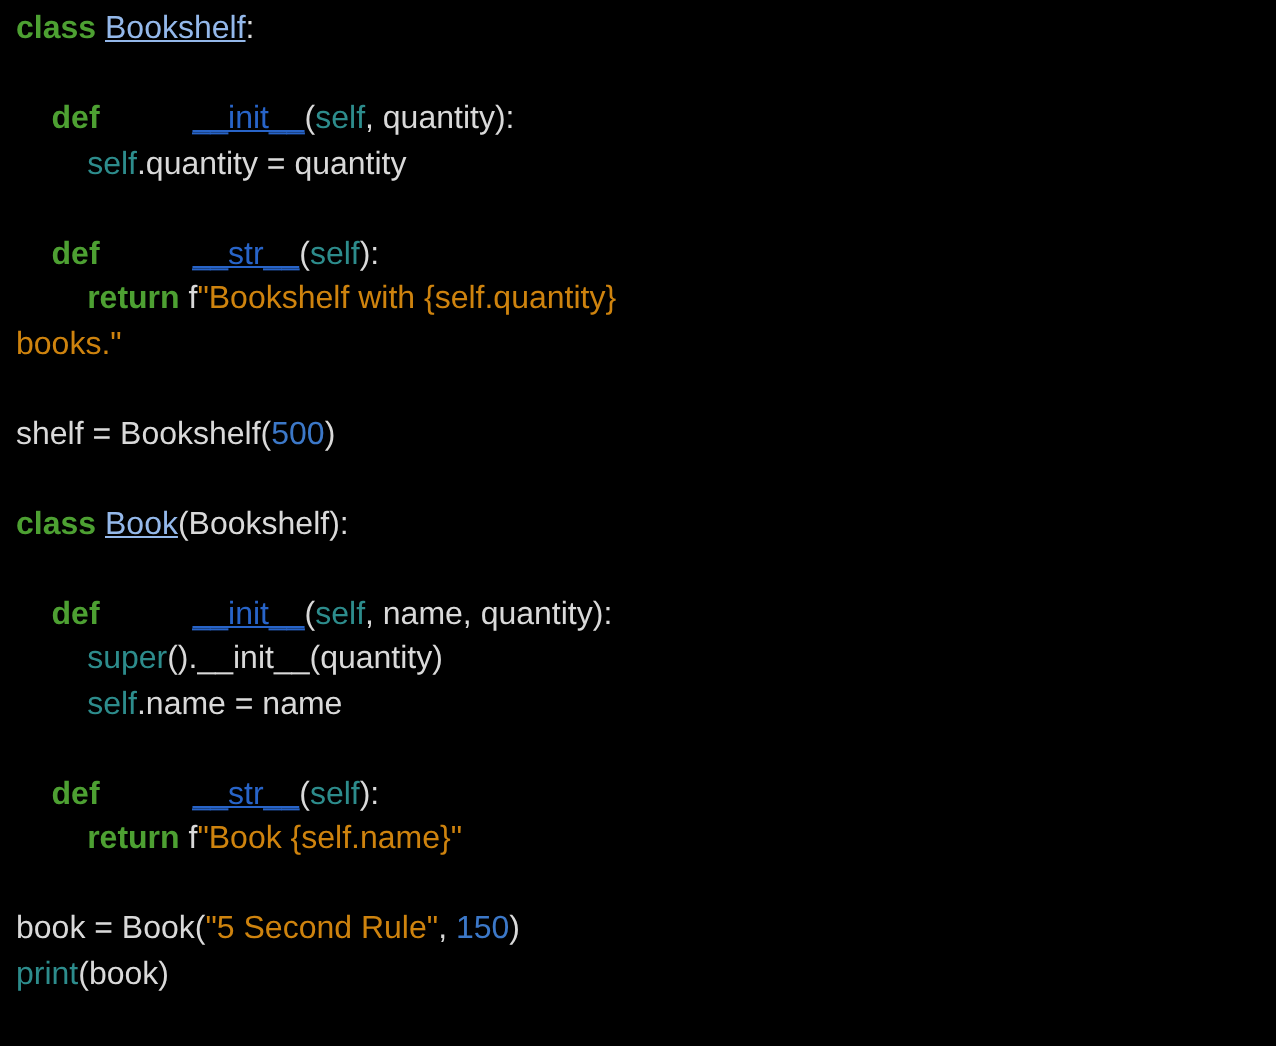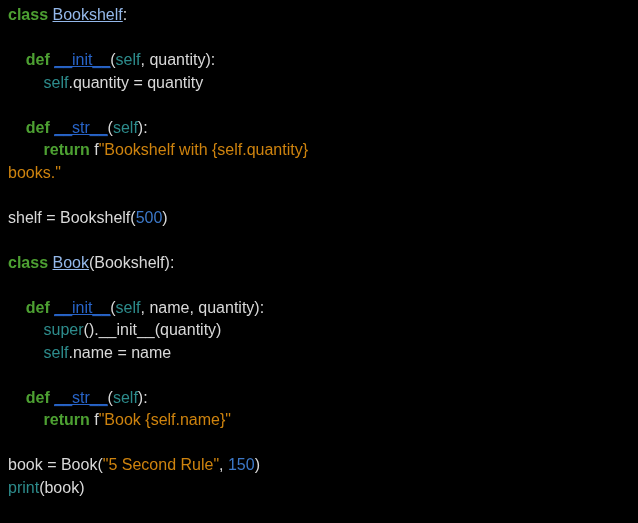--- a/index.html
+++ b/index.html
@@ -21,18 +21,18 @@
     font-size: 16px;
     line-height: 22.5px;
     white-space: pre;
     cursor: text;
   }
   .line {
     min-height: 22.5px;
   }
   .tok-keyword { font-weight: bold; }
   .tok-class_name { text-decoration: underline; }
-  .tok-method_name { text-decoration: underline; }
+  .tok-method_name { text-decoration: underline; margin-left: 42px; }
 </style>
 </head>
 <body>
 
 <div class="editor" id="editor" style="background: rgb(0, 0, 0);"><div class="line"><span class="tok-keyword" style="color: rgb(77, 160, 50);">class</span><span class="tok-plain" style="color: rgb(217, 217, 217);"> </span><span class="tok-class_name" style="color: rgb(148, 184, 234);">Bookshelf</span><span class="tok-plain" style="color: rgb(217, 217, 217);">:</span></div><div class="line">&nbsp;</div><div class="line"><span class="tok-plain" style="color: rgb(217, 217, 217);">    </span><span class="tok-keyword" style="color: rgb(77, 160, 50);">def</span><span class="tok-plain" style="color: rgb(217, 217, 217);"> </span><span class="tok-method_name" style="color: rgb(40, 100, 200);">__init__</span><span class="tok-plain" style="color: rgb(217, 217, 217);">(</span><span class="tok-builtin" style="color: rgb(45, 140, 140);">self</span><span class="tok-plain" style="color: rgb(217, 217, 217);">, quantity):</span></div><div class="line"><span class="tok-plain" style="color: rgb(217, 217, 217);">        </span><span class="tok-builtin" style="color: rgb(45, 140, 140);">self</span><span class="tok-plain" style="color: rgb(217, 217, 217);">.quantity = quantity</span></div><div class="line">&nbsp;</div><div class="line"><span class="tok-plain" style="color: rgb(217, 217, 217);">    </span><span class="tok-keyword" style="color: rgb(77, 160, 50);">def</span><span class="tok-plain" style="color: rgb(217, 217, 217);"> </span><span class="tok-method_name" style="color: rgb(40, 100, 200);">__str__</span><span class="tok-plain" style="color: rgb(217, 217, 217);">(</span><span class="tok-builtin" style="color: rgb(45, 140, 140);">self</span><span class="tok-plain" style="color: rgb(217, 217, 217);">):</span></div><div class="line"><span class="tok-plain" style="color: rgb(217, 217, 217);">        </span><span class="tok-keyword" style="color: rgb(77, 160, 50);">return</span><span class="tok-plain" style="color: rgb(217, 217, 217);"> f</span><span class="tok-string" style="color: rgb(206, 131, 14);">"Bookshelf with {self.quantity}</span></div><div class="line"><span class="tok-string" style="color: rgb(206, 131, 14);">books."</span></div><div class="line">&nbsp;</div><div class="line"><span class="tok-plain" style="color: rgb(217, 217, 217);">shelf = Bookshelf(</span><span class="tok-number" style="color: rgb(60, 120, 200);">500</span><span class="tok-plain" style="color: rgb(217, 217, 217);">)</span></div><div class="line">&nbsp;</div><div class="line"><span class="tok-keyword" style="color: rgb(77, 160, 50);">class</span><span class="tok-plain" style="color: rgb(217, 217, 217);"> </span><span class="tok-class_name" style="color: rgb(148, 184, 234);">Book</span><span class="tok-plain" style="color: rgb(217, 217, 217);">(Bookshelf):</span></div><div class="line">&nbsp;</div><div class="line"><span class="tok-plain" style="color: rgb(217, 217, 217);">    </span><span class="tok-keyword" style="color: rgb(77, 160, 50);">def</span><span class="tok-plain" style="color: rgb(217, 217, 217);"> </span><span class="tok-method_name" style="color: rgb(40, 100, 200);">__init__</span><span class="tok-plain" style="color: rgb(217, 217, 217);">(</span><span class="tok-builtin" style="color: rgb(45, 140, 140);">self</span><span class="tok-plain" style="color: rgb(217, 217, 217);">, name, quantity):</span></div><div class="line"><span class="tok-plain" style="color: rgb(217, 217, 217);">        </span><span class="tok-builtin" style="color: rgb(45, 140, 140);">super</span><span class="tok-plain" style="color: rgb(217, 217, 217);">().__init__(quantity)</span></div><div class="line"><span class="tok-plain" style="color: rgb(217, 217, 217);">        </span><span class="tok-builtin" style="color: rgb(45, 140, 140);">self</span><span class="tok-plain" style="color: rgb(217, 217, 217);">.name = name</span></div><div class="line">&nbsp;</div><div class="line"><span class="tok-plain" style="color: rgb(217, 217, 217);">    </span><span class="tok-keyword" style="color: rgb(77, 160, 50);">def</span><span class="tok-plain" style="color: rgb(217, 217, 217);"> </span><span class="tok-method_name" style="color: rgb(40, 100, 200);">__str__</span><span class="tok-plain" style="color: rgb(217, 217, 217);">(</span><span class="tok-builtin" style="color: rgb(45, 140, 140);">self</span><span class="tok-plain" style="color: rgb(217, 217, 217);">):</span></div><div class="line"><span class="tok-plain" style="color: rgb(217, 217, 217);">        </span><span class="tok-keyword" style="color: rgb(77, 160, 50);">return</span><span class="tok-plain" style="color: rgb(217, 217, 217);"> f</span><span class="tok-string" style="color: rgb(206, 131, 14);">"Book {self.name}"</span></div><div class="line">&nbsp;</div><div class="line"><span class="tok-plain" style="color: rgb(217, 217, 217);">book = Book(</span><span class="tok-string" style="color: rgb(206, 131, 14);">"5 Second Rule"</span><span class="tok-plain" style="color: rgb(217, 217, 217);">, </span><span class="tok-number" style="color: rgb(60, 120, 200);">150</span><span class="tok-plain" style="color: rgb(217, 217, 217);">)</span></div><div class="line"><span class="tok-builtin" style="color: rgb(45, 140, 140);">print</span><span class="tok-plain" style="color: rgb(217, 217, 217);">(book)</span></div></div>
 
 </body></html>

